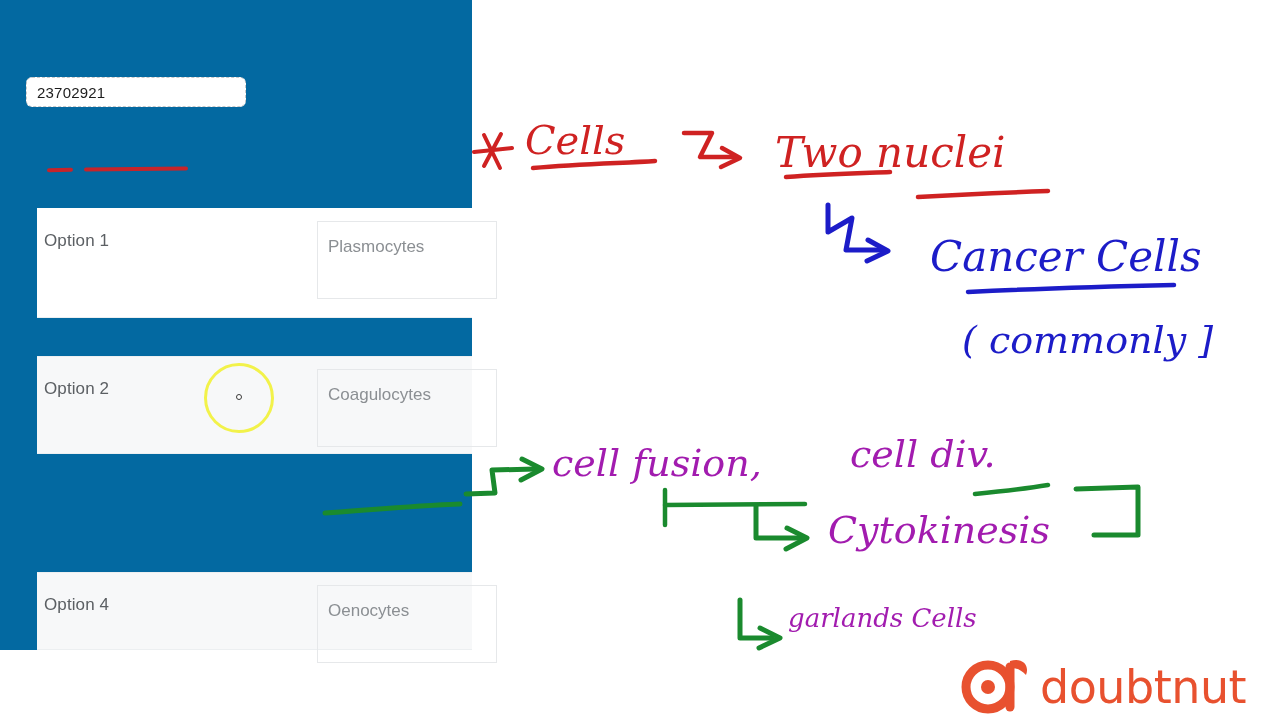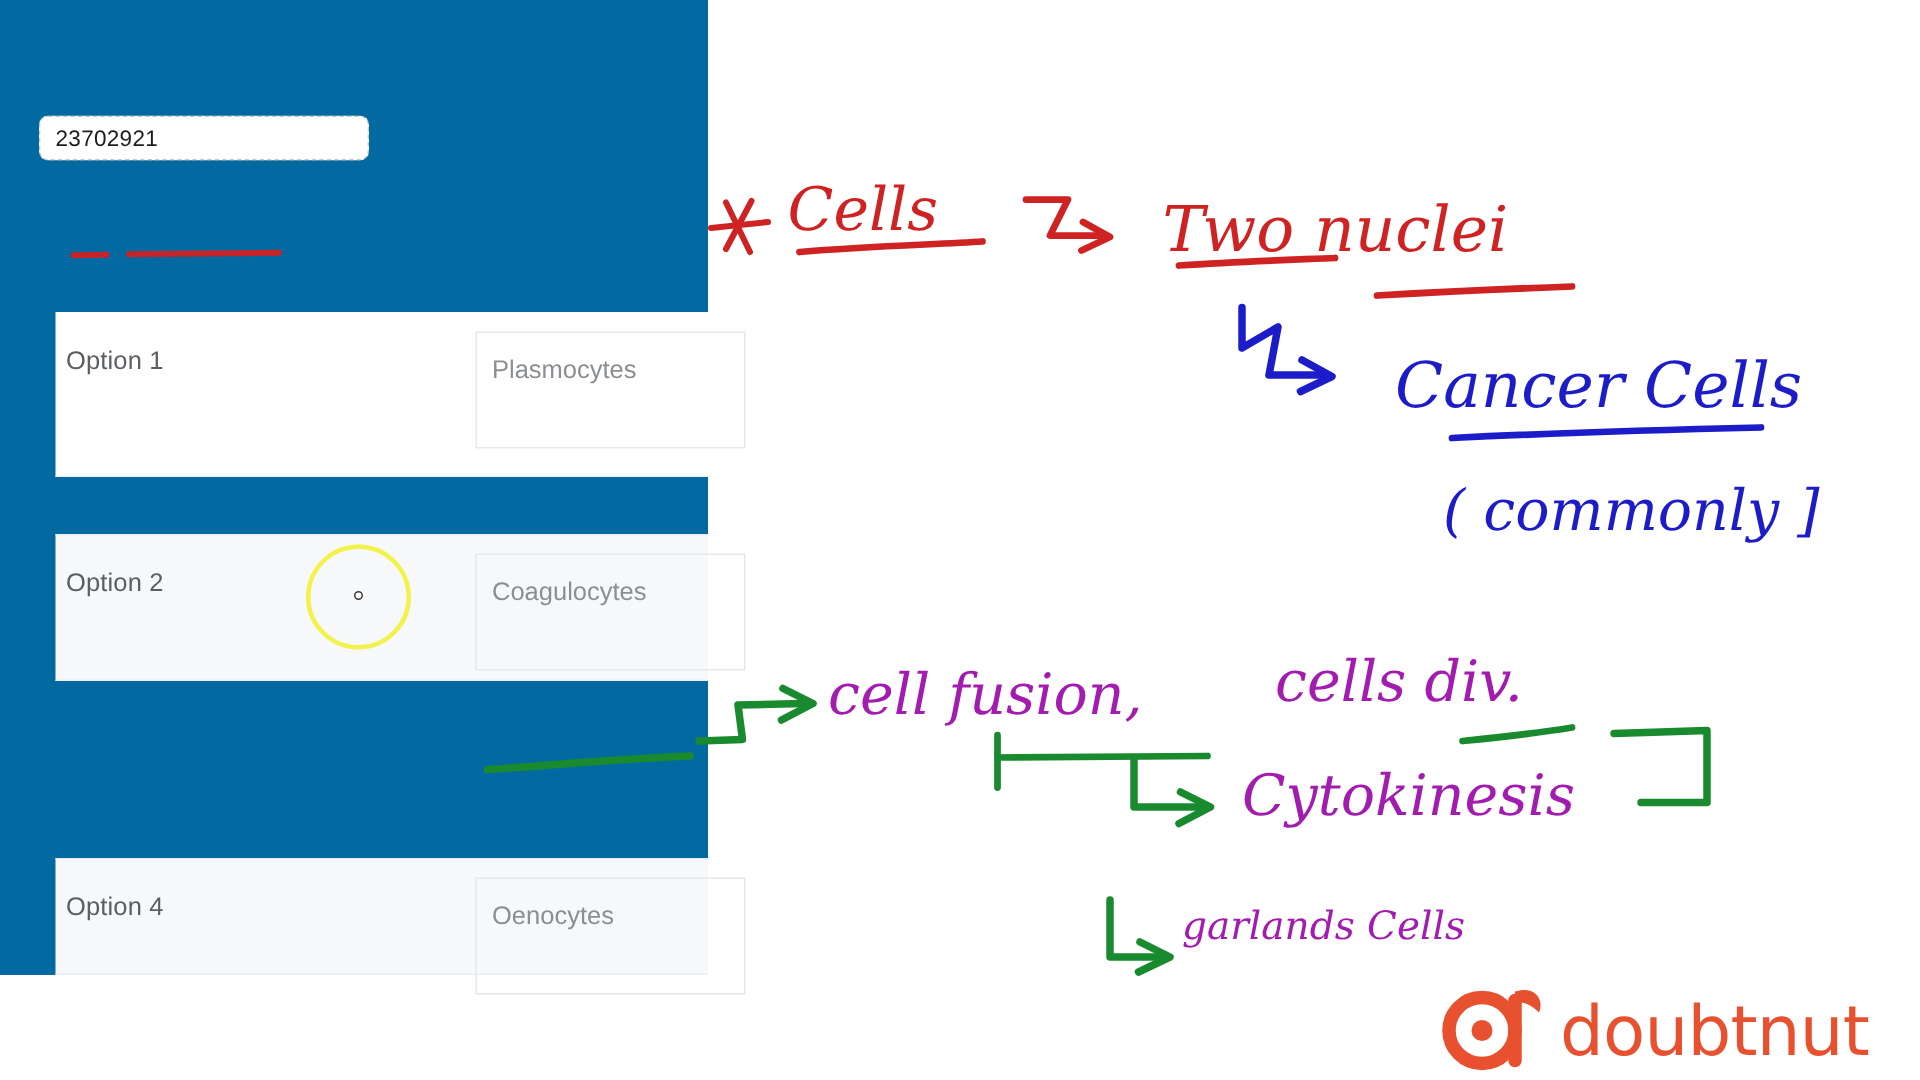--- a/index.html
+++ b/index.html
@@ -265,21 +265,21 @@
   <span class="hw hw-red" style="left:525px; top:117px; font-size:40px;">Cells</span>
 
   <span class="hw hw-red" style="left:775px; top:128px; font-size:42px;">Two nuclei</span>
 
   <span class="hw hw-blue" style="left:930px; top:232px; font-size:42px;text-align:right;">Cancer Cells</span>
 
   <span class="hw hw-blue" style="left:962px; top:318px; font-size:38px;">( commonly ]</span>
 
   <span class="hw hw-green" style="left:552px; top:441px; font-size:38px;">cell fusion,</span>
 
-  <span class="hw hw-green" style="left:850px; top:432px; font-size:38px;">cells div.</span>
+  <span class="hw hw-green" style="left:850px; top:432px; font-size:38px;">cell div.</span>
 
   <span class="hw hw-green" style="left:828px; top:508px; font-size:38px;">Cytokinesis</span>
 
   <span class="hw hw-green" style="left:788px; top:603px; font-size:26px;">garlands Cells</span>
 </div>
 
 <svg id="logo" viewBox="0 0 310 60">
 
   <circle cx="30" cy="32" r="22" fill="none" stroke="#e8512f" stroke-width="9"></circle>
   <circle cx="30" cy="32" r="7" fill="#e8512f"></circle>

